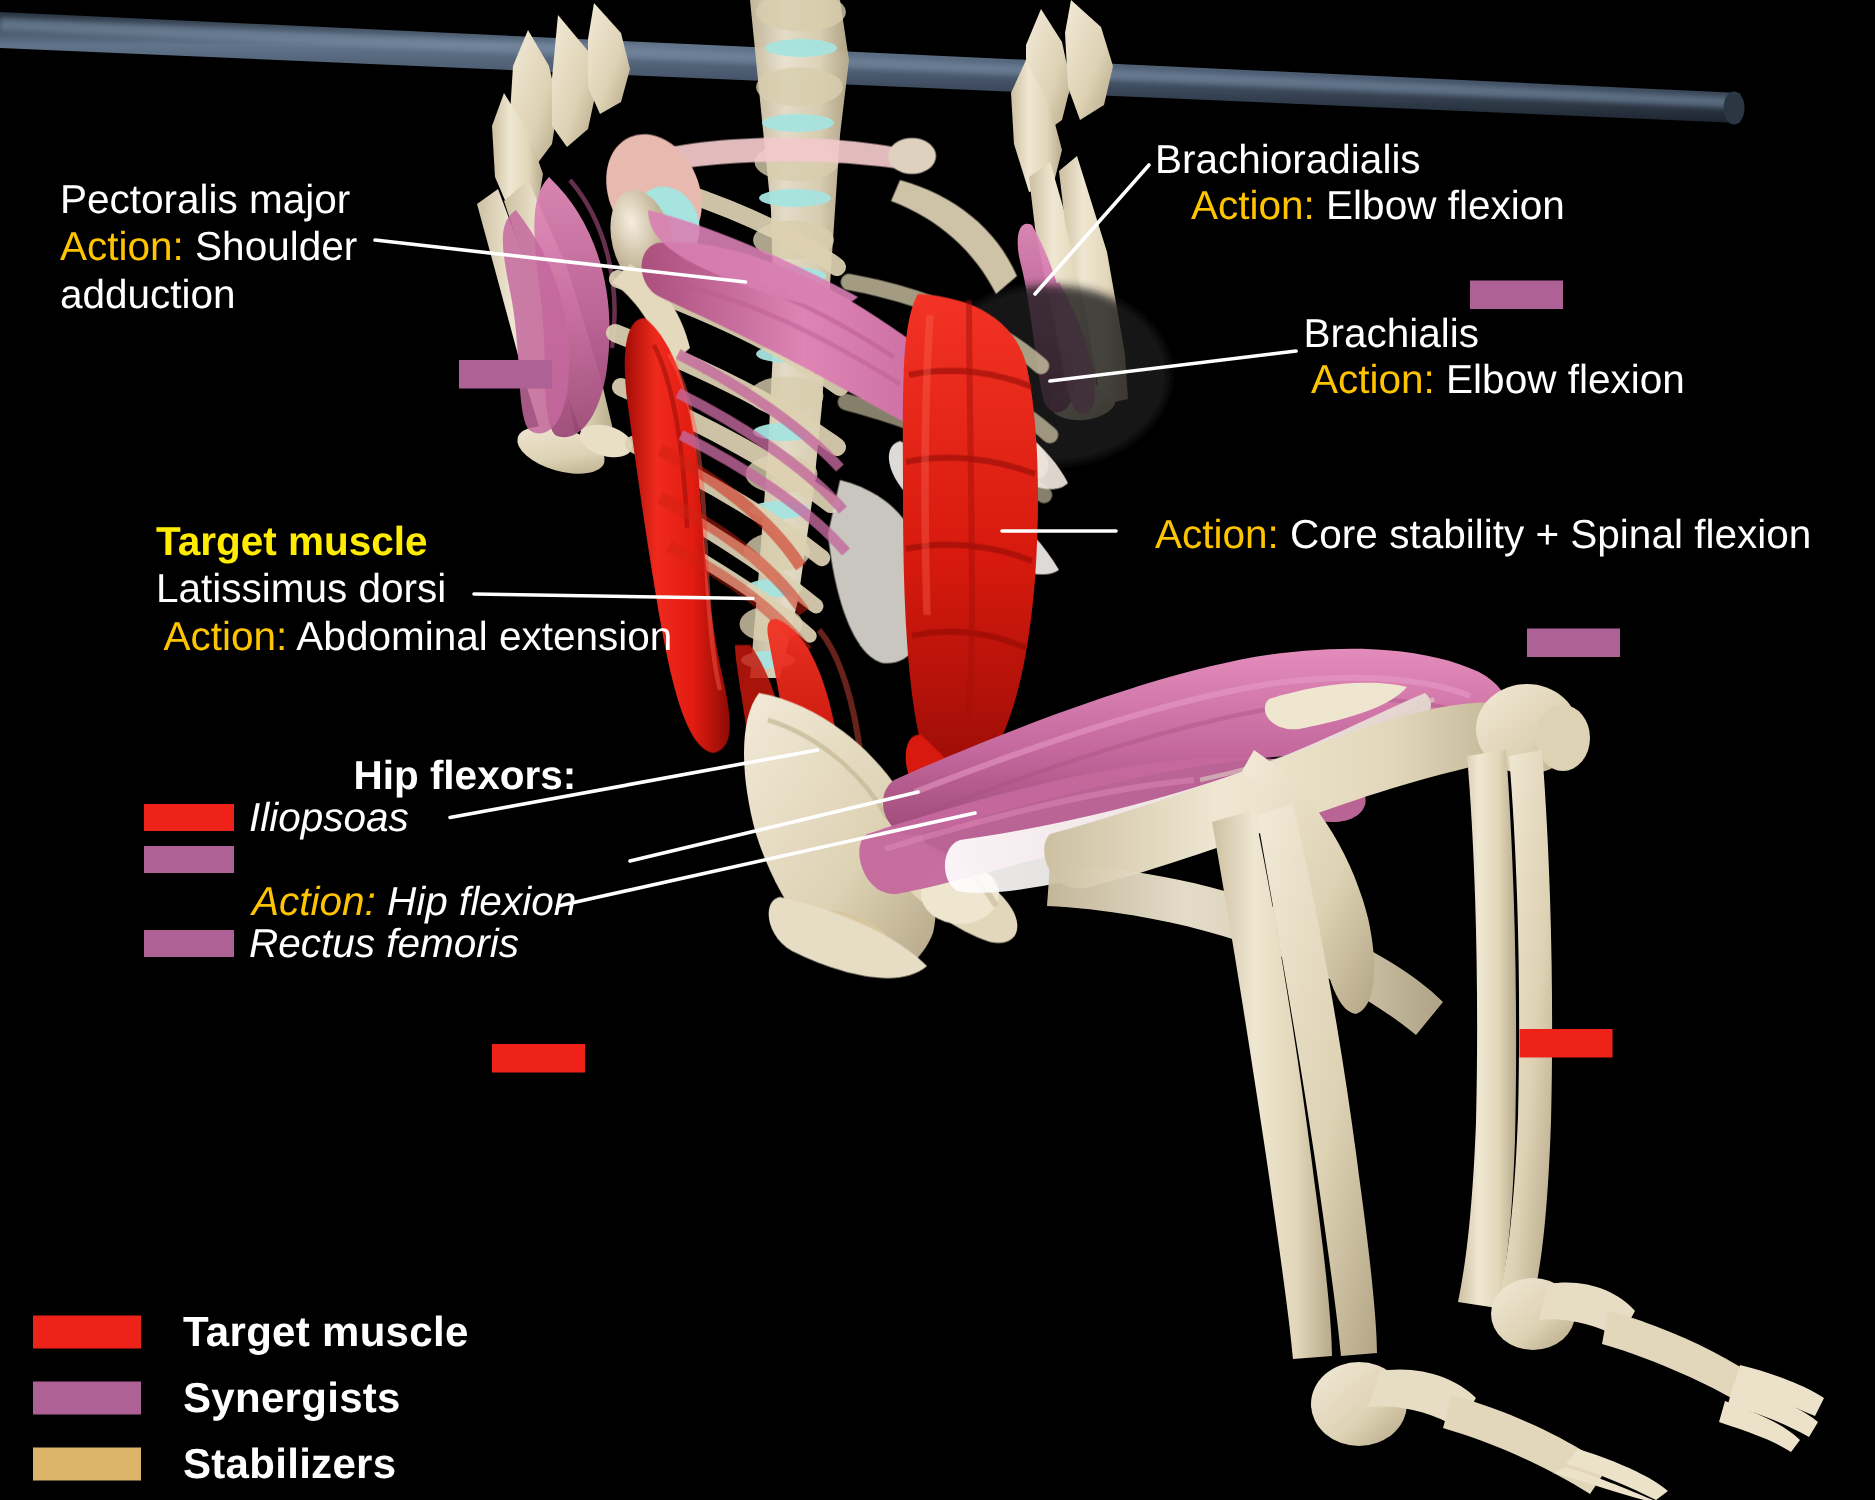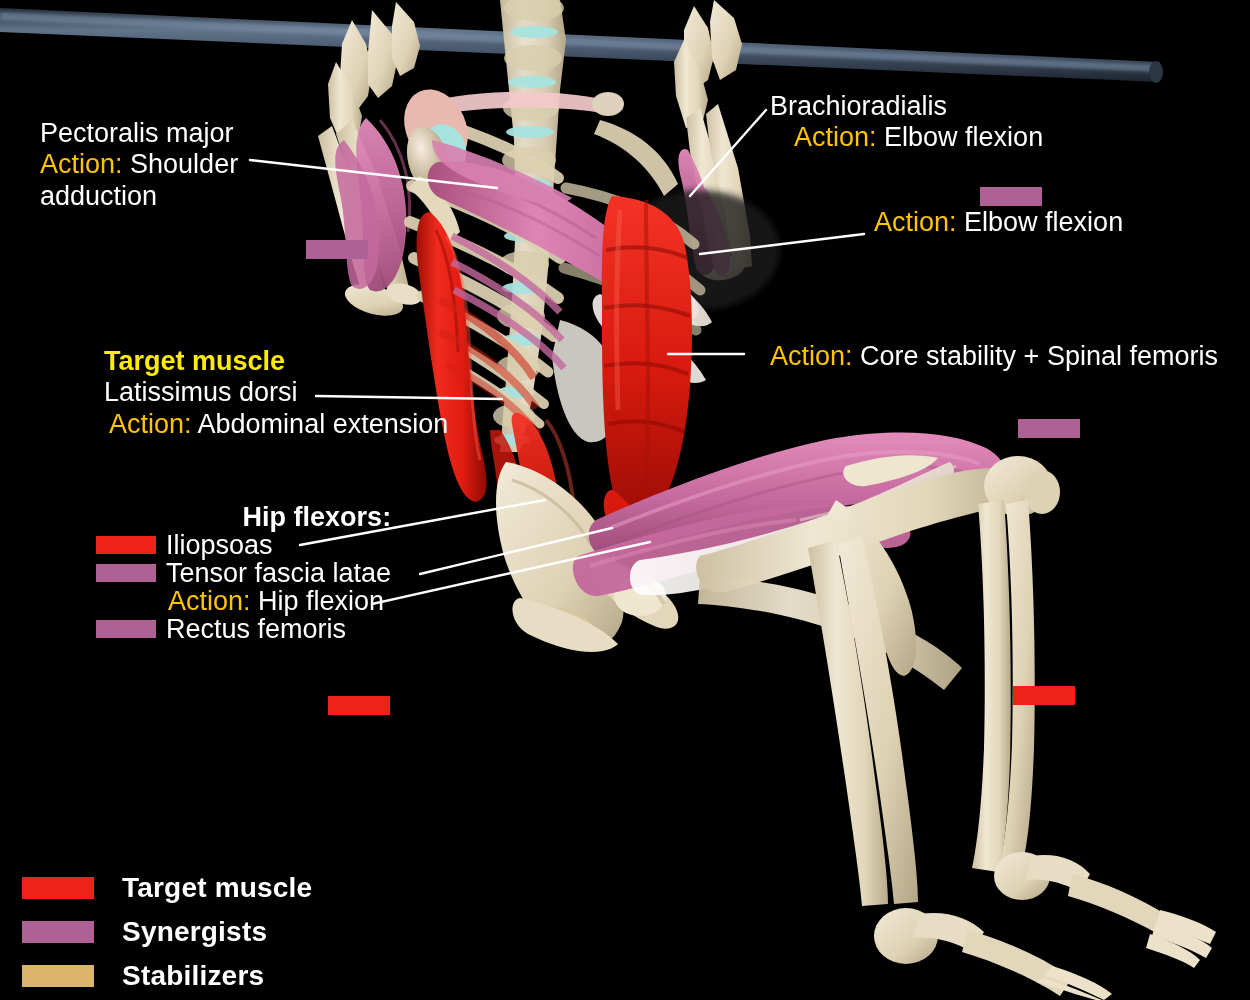--- a/index.html
+++ b/index.html
@@ -12,21 +12,21 @@
   .t-name.bold{font-weight:bold;}
   .t-target{font-size:27px;color:#ffec00;font-weight:bold;}
   .act{color:#ffc400;}
   .sw{display:inline-block;vertical-align:middle;width:62px;height:19px;margin:0 0 4px 8px;}
   .legend{position:absolute;left:22px;top:866px;}
   .legend-row{display:flex;align-items:center;height:44px;}
   .legend-sw{width:72px;height:22px;margin-right:28px;}
   .legend-label{font-size:28px;font-weight:bold;color:#fff;letter-spacing:.2px;}
   .hipsw{width:60px;height:18px;display:inline-block;vertical-align:middle;margin-right:10px;}
   .hiprow{display:flex;align-items:center;height:28px;}
-  .hiptext{font-size:27px;color:#fff;}
+  .hiptext{font-size:27px;color:#fff;font-style:italic;}
 </style>
 </head>
 <body>
 
 <div id="stage">
 
   <svg id="art" viewBox="0 0 1250 1000">
     <defs>
       <linearGradient id="gBar" x1="0" y1="0" x2="0" y2="1">
         <stop offset="0%" stop-color="#27323f"></stop>
@@ -330,47 +330,47 @@
     <span class="ln t-name">adduction</span>
   </div>
 
   <div class="callout" style="left:770px;top:91px;">
     <span class="ln t-name">Brachioradialis</span>
       <span class="sw" style="position:absolute;left:202px;top:96px;background:#ad6195;"></span>
     <span class="ln t-name" style="padding-left:24px;"><span class="act">Action:</span> <span>Elbow flexion</span></span>
   </div>
 
   <div class="callout" style="left:869px;top:207px;">
+    <span class="ln t-name">Brachialis</span>
       <span class="sw" style="position:absolute;left:141px;top:212px;background:#ad6195;"></span>
     <span class="ln t-name" style="padding-left:5px;"><span class="act">Action:</span> <span>Elbow flexion</span></span>
   </div>
 
   <div class="callout" style="left:748px;top:341px;">
       <span class="sw" style="position:absolute;left:257px;top:345px;background:#ee2218;"></span>
-    <span class="ln t-name" style="padding-left:22px;"><span class="act">Action:</span> <span>Core stability + Spinal femoris</span></span>
+    <span class="ln t-name" style="padding-left:22px;"><span class="act">Action:</span> <span>Core stability + Spinal flexion</span></span>
   </div>
 
   <div class="callout" style="left:104px;top:346px;">
     <span class="ln t-target">Target muscle</span>
       <span class="sw" style="position:absolute;left:216px;top:350px;background:#ee2218;"></span>
     <span class="ln t-name">Latissimus dorsi</span>
     <span class="ln t-name" style="padding-left:5px;"><span class="act">Action:</span> <span>Abdominal extension</span></span>
   </div>
 
   <div class="callout" style="left:96px;top:503px;">
     <div class="hiprow" style="padding-left:72px;justify-content:flex-end;">
       <span class="t-name bold">Hip flexors:</span>
     </div>
     <div class="hiprow">
       <span class="hipsw" style="background:#ee2218;"></span>
       <span class="hiptext">Iliopsoas</span>
     </div>
     <div class="hiprow">
       <span class="hipsw" style="background:#ad6195;"></span>
-      <span class="hiptext">Tensor fascia latae</span>
     </div>
     <div class="hiprow" style="padding-left:72px;">
       <span class="hiptext"><span class="act">Action:</span> <span>Hip flexion</span></span>
     </div>
     <div class="hiprow">
       <span class="hipsw" style="background:#ad6195;"></span>
       <span class="hiptext">Rectus femoris</span>
     </div>
   </div>
 

